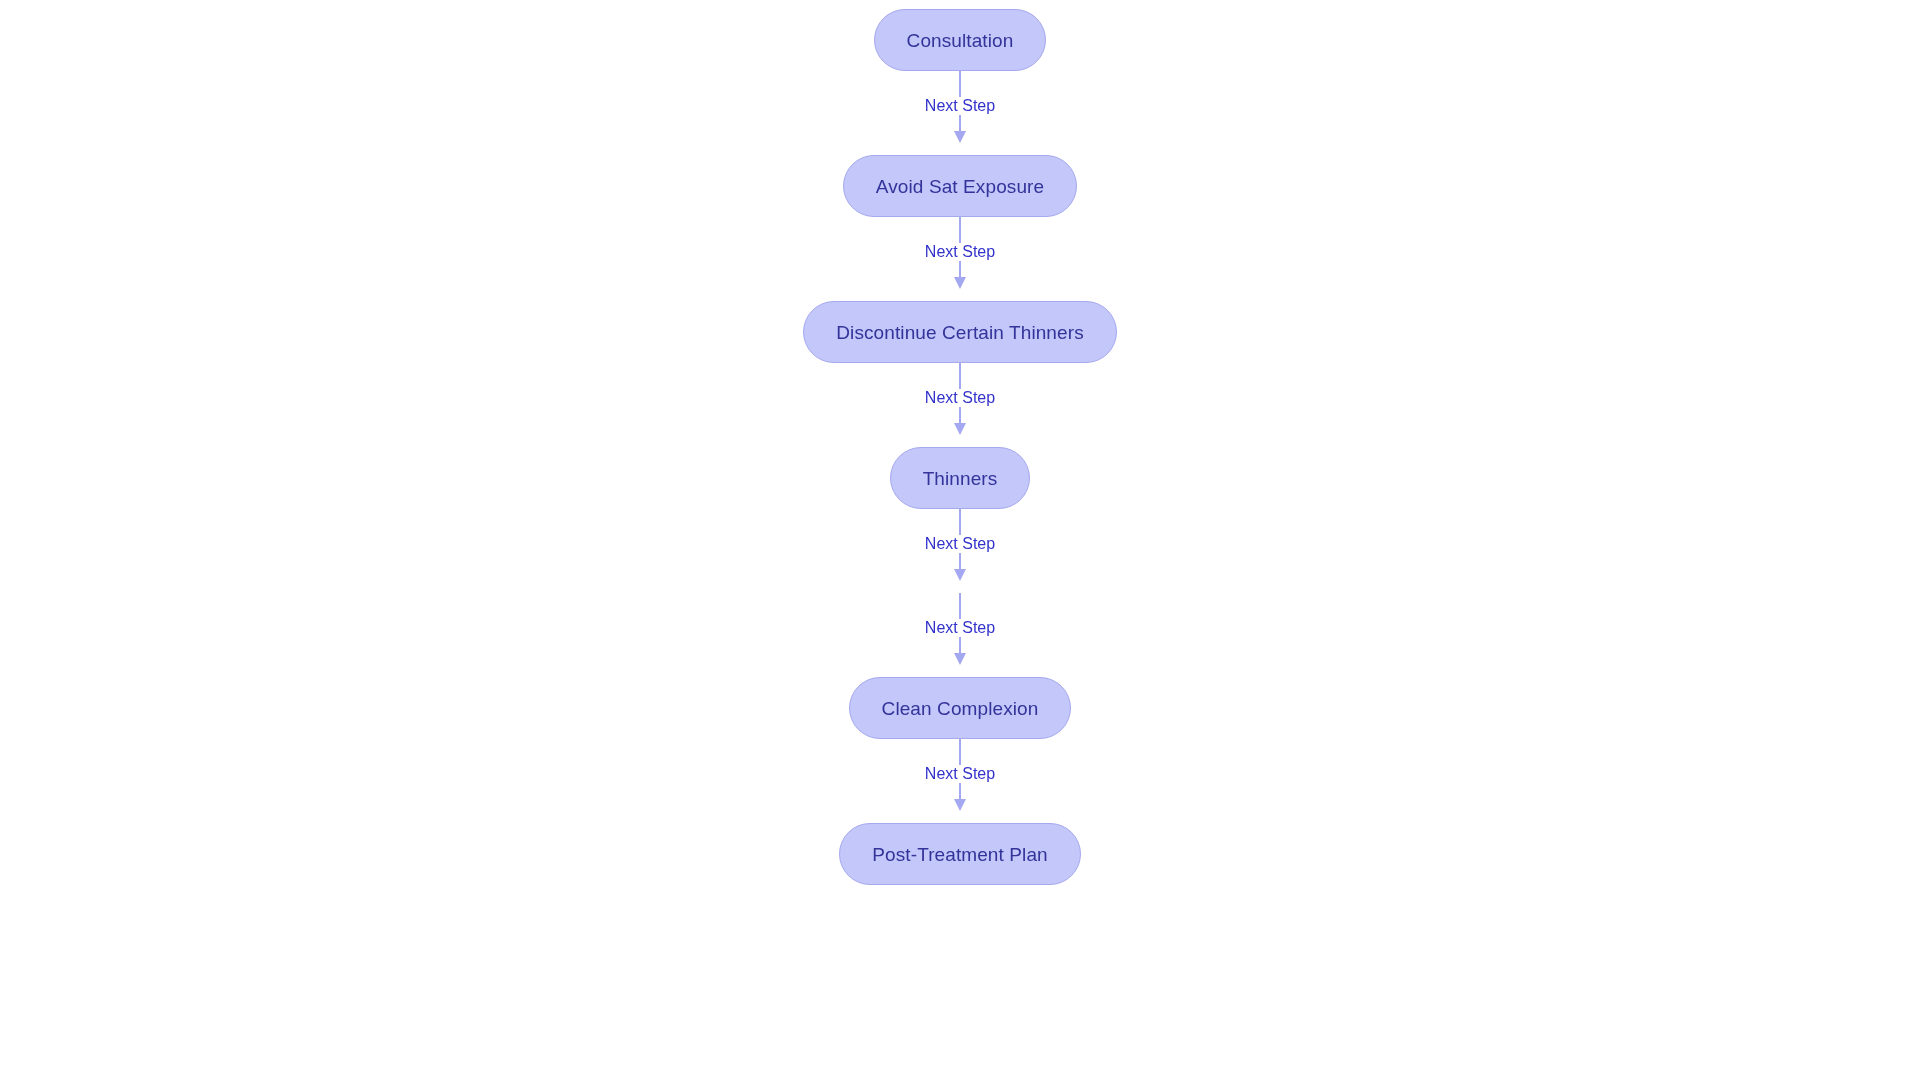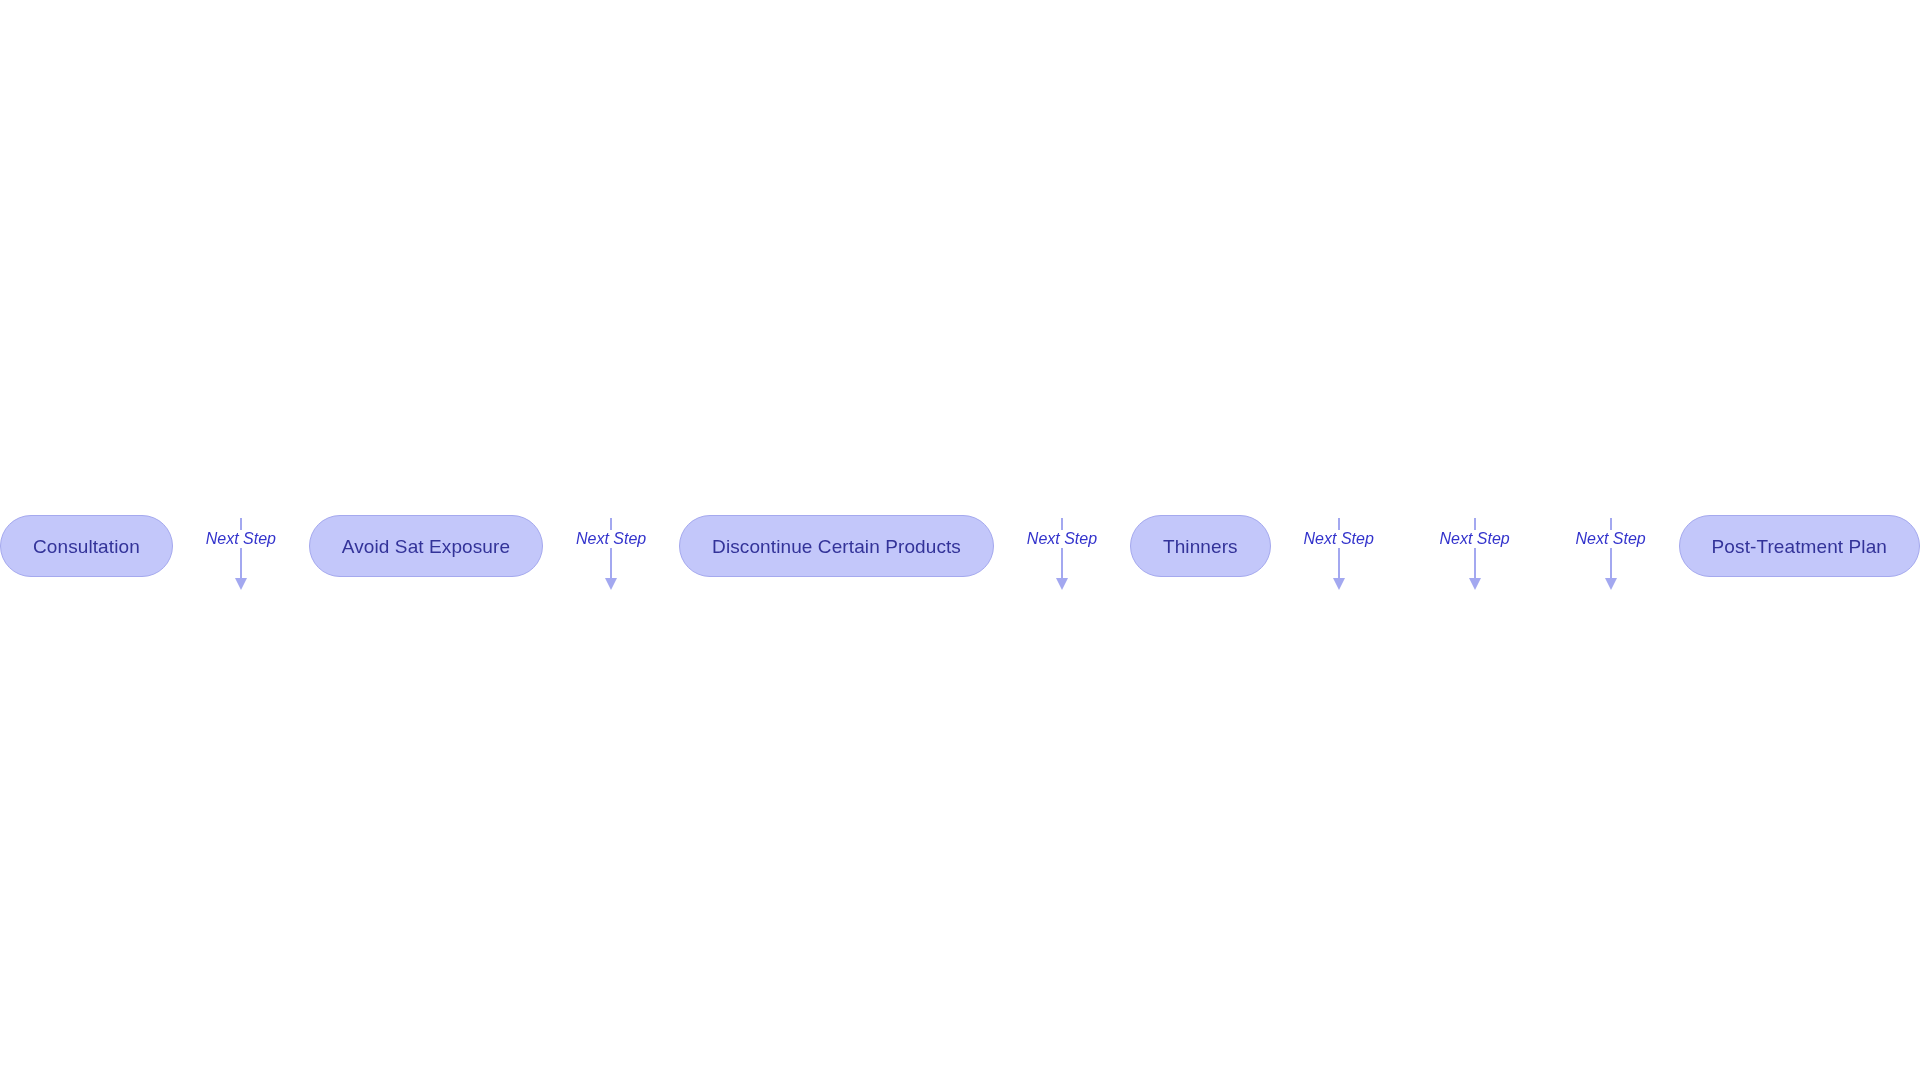--- a/index.html
+++ b/index.html
@@ -13,21 +13,21 @@
     overflow: hidden;
     font-family: "Liberation Sans", sans-serif;
   }
 
   .flowchart-canvas {
     position: relative;
     width: 1920px;
     height: 1083px;
     background: #ffffff;
     display: flex;
-    flex-direction: row;
+    flex-direction: column;
     align-items: center;
     justify-content: flex-start;
     padding-top: 9px;
     box-sizing: border-box;
   }
 
   
   .node {
     background: #c3c7fa;
     border: 1.3px solid #a5a9ee;
@@ -47,26 +47,25 @@
     font-family: "Liberation Sans", sans-serif;
     letter-spacing: 0.1px;
     white-space: nowrap;
     line-height: 1;
   }
 
   
   .edge {
     position: relative;
     width: 220px;
-    height: 56px;
+    height: 84px;
     display: flex;
     align-items: center;
     justify-content: center;
     z-index: 1;
-    font-style: italic;
   }
   .edge-line {
     position: absolute;
     left: 50%;
     top: 0;
     transform: translateX(-50%);
     width: 2px;
     height: 64px;
     background: #a3a8f0;
   }
@@ -113,21 +112,21 @@
     <span class="node-label">Avoid Sat Exposure</span>
   </div>
 
   <div class="edge">
     <span class="edge-line"></span>
     <span class="edge-arrowhead"></span>
     <span class="edge-label">Next Step</span>
   </div>
 
   <div class="node">
-    <span class="node-label">Discontinue Certain Products</span>
+    <span class="node-label">Discontinue Certain Thinners</span>
   </div>
 
   <div class="edge">
     <span class="edge-line"></span>
     <span class="edge-arrowhead"></span>
     <span class="edge-label">Next Step</span>
   </div>
 
   <div class="node">
     <span class="node-label">Thinners</span>
@@ -139,20 +138,23 @@
     <span class="edge-label">Next Step</span>
   </div>
 
 
   <div class="edge">
     <span class="edge-line"></span>
     <span class="edge-arrowhead"></span>
     <span class="edge-label">Next Step</span>
   </div>
 
+  <div class="node">
+    <span class="node-label">Clean Complexion</span>
+  </div>
 
   <div class="edge">
     <span class="edge-line"></span>
     <span class="edge-arrowhead"></span>
     <span class="edge-label">Next Step</span>
   </div>
 
   <div class="node">
     <span class="node-label">Post-Treatment Plan</span>
   </div>

